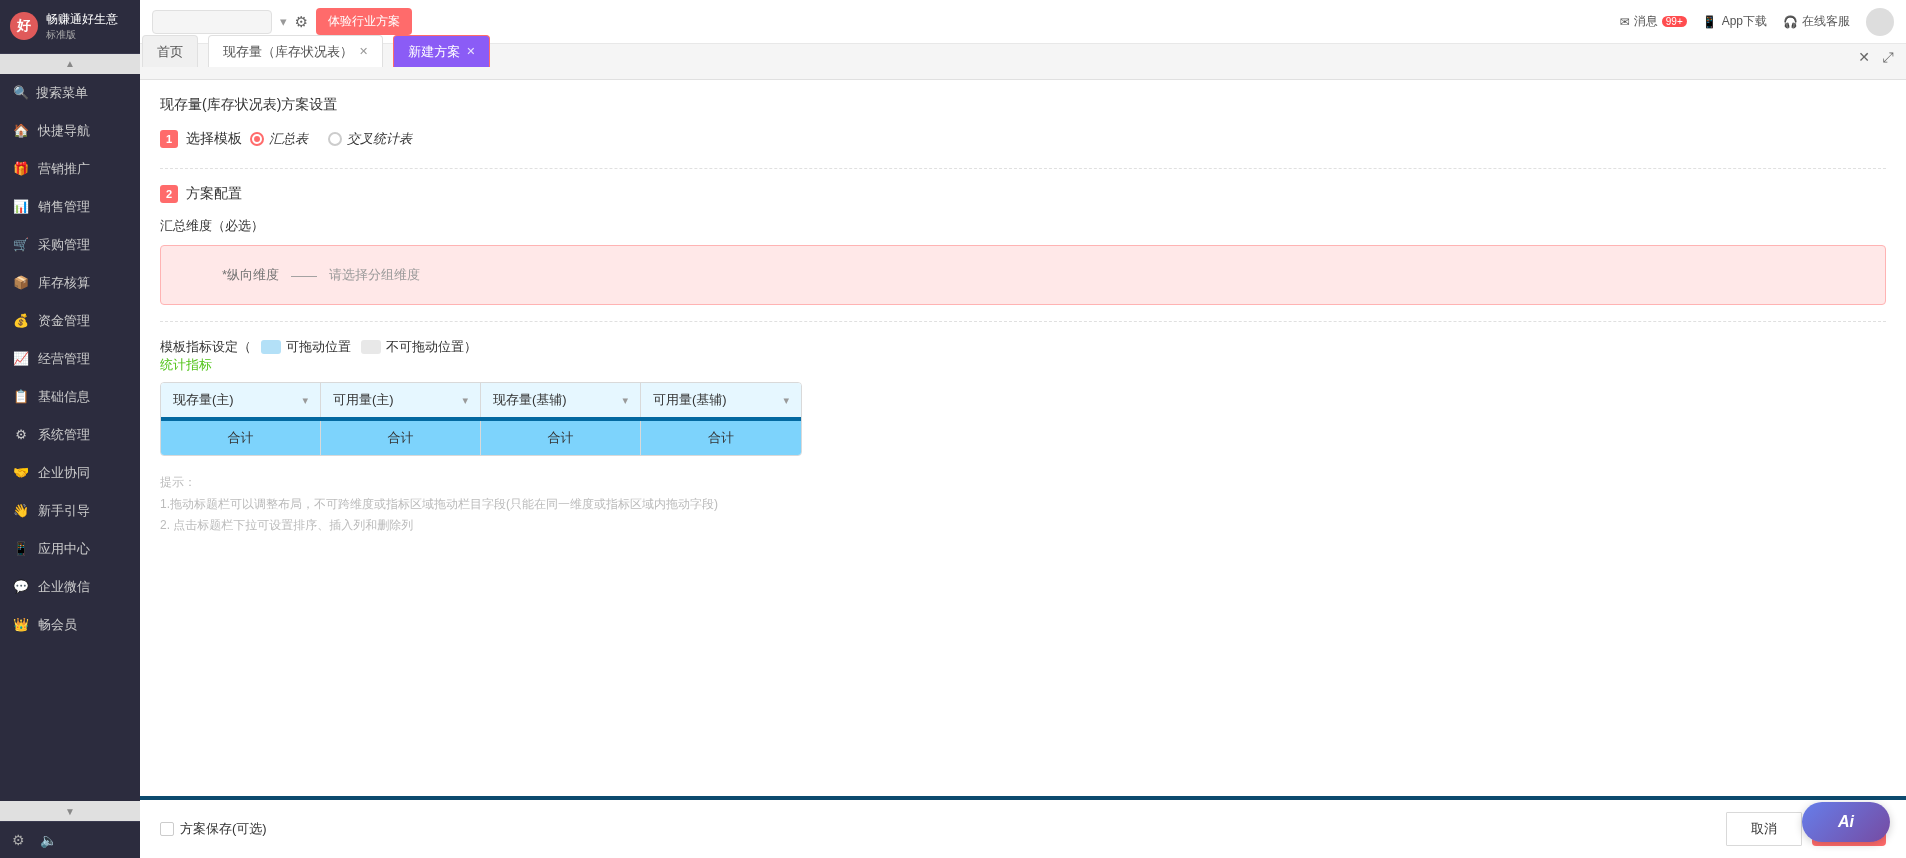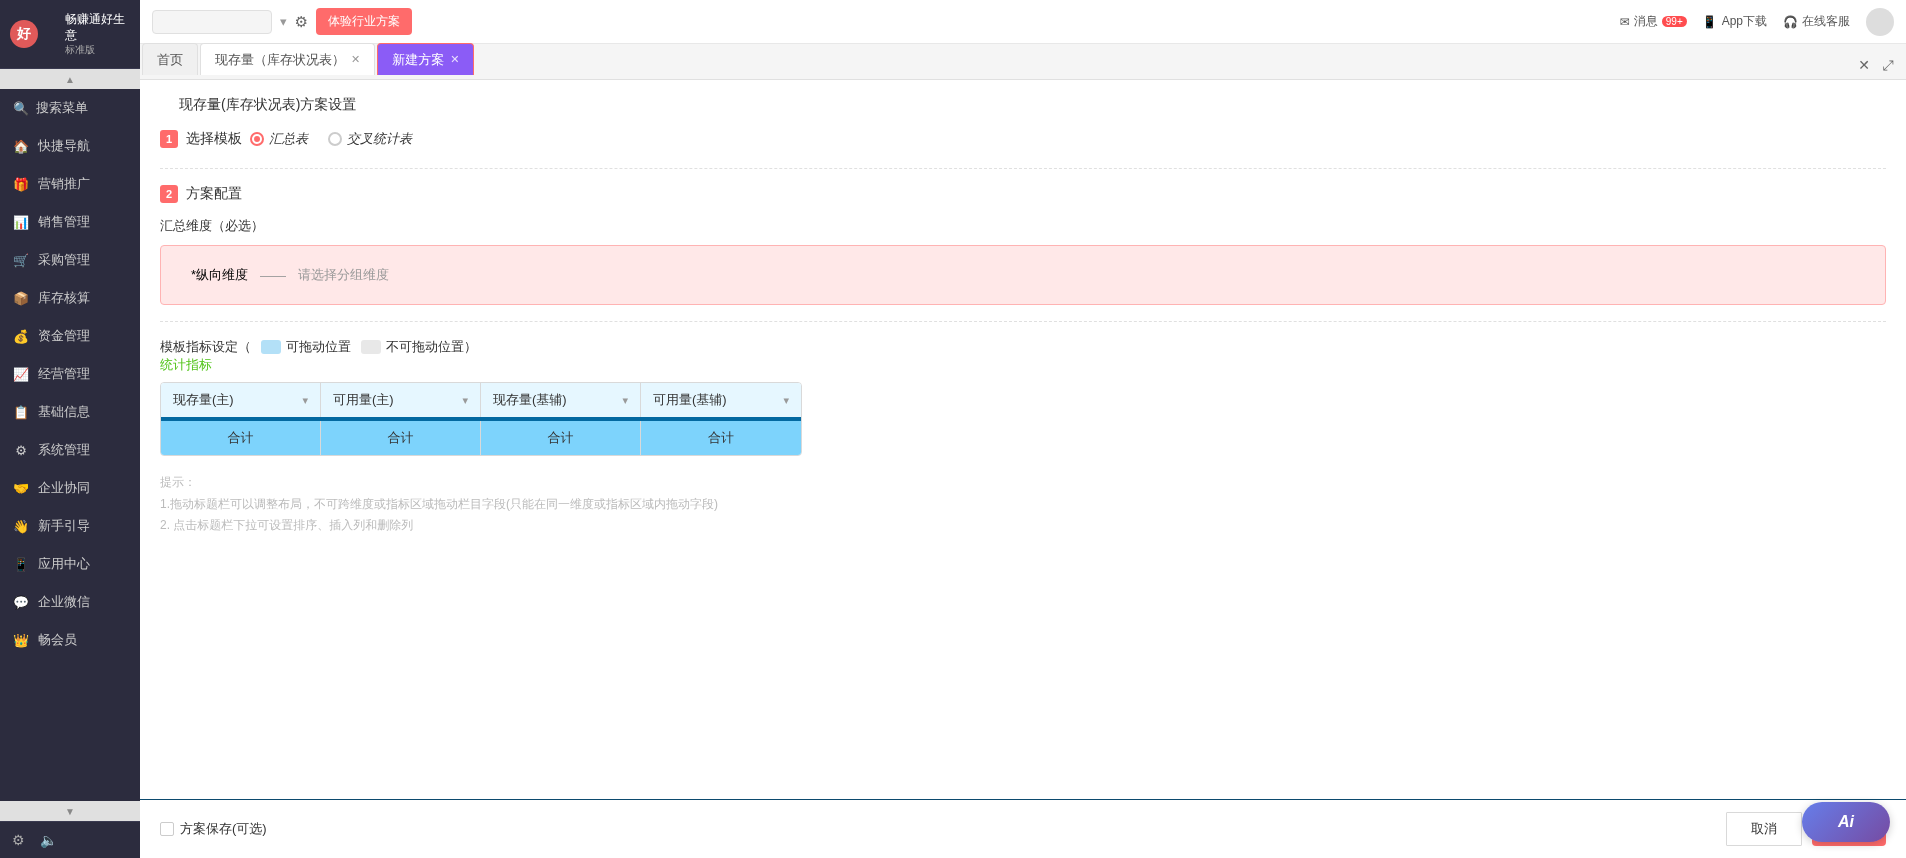--- a/index.html
+++ b/index.html
@@ -32,21 +32,20 @@
       justify-content: center;
       color: white;
       font-size: 14px;
       font-weight: bold;
       flex-shrink: 0;
     }
     .sidebar-logo-text {
       font-size: 12px;
       color: #fff;
       line-height: 1.3;
-      margin-left: 19px;
     }
     .sidebar-logo-text .sub { font-size: 10px; color: #aaa; }
     .sidebar-scroll {
       flex: 1;
       overflow-y: auto;
       overflow-x: hidden;
     }
     .sidebar-search {
       display: flex;
       align-items: center;
@@ -153,24 +152,24 @@
       background: #ddd;
       border-radius: 50%;
     }
 
     
     .tabbar {
       background: #f5f5f5;
       height: 36px;
       display: flex;
       align-items: flex-end;
-      padding: 0 0 4px 0;
+      padding: 0 0 12px 0;
       border-bottom: 1px solid #e0e0e0;
       flex-shrink: 0;
-      gap: 0;
+      gap: 8px;
     }
     .tab {
       display: flex;
       align-items: center;
       gap: 6px;
       padding: 0 14px;
       height: 32px;
       background: #fff;
       border: 1px solid #e0e0e0;
       border-bottom: none;
@@ -198,21 +197,20 @@
       margin: 0;
       min-height: 100%;
       padding: 16px 20px 80px;
     }
 
     .page-title {
       font-size: 14px;
       color: #333;
       margin-bottom: 16px;
       font-weight: normal;
-      margin-left: 19px;
     }
 
     
     .section {
       margin-bottom: 20px;
     }
     .section-header {
       display: flex;
       align-items: center;
       gap: 8px;
@@ -290,22 +288,23 @@
       border: 1px solid #ffb3b3;
       border-radius: 4px;
       padding: 20px 30px;
       margin-bottom: 16px;
       min-height: 60px;
       display: flex;
       align-items: center;
       gap: 12px;
     }
     .dimension-label {
-      color: #000000;
-      font-size: 13px;
+      color: #737373;
+      font-size: 13px;
+      margin-left: 31px;
     }
     .dimension-line {
       color: #999;
       font-size: 13px;
     }
     .dimension-placeholder {
       color: #999;
       font-size: 13px;
     }
 
@@ -387,21 +386,21 @@
     .footer {
       position: fixed;
       bottom: 0;
       right: 0;
       left: 140px;
       background: #fff;
       padding: 12px 20px;
       display: flex;
       align-items: center;
       justify-content: space-between;
-      border-top: 1px solid #0c4a6e;
+      border-top: 4px solid #0c4a6e;
       z-index: 10;
     }
     .save-checkbox {
       display: flex;
       align-items: center;
       gap: 6px;
       font-size: 13px;
       color: #333;
       cursor: pointer;
     }

